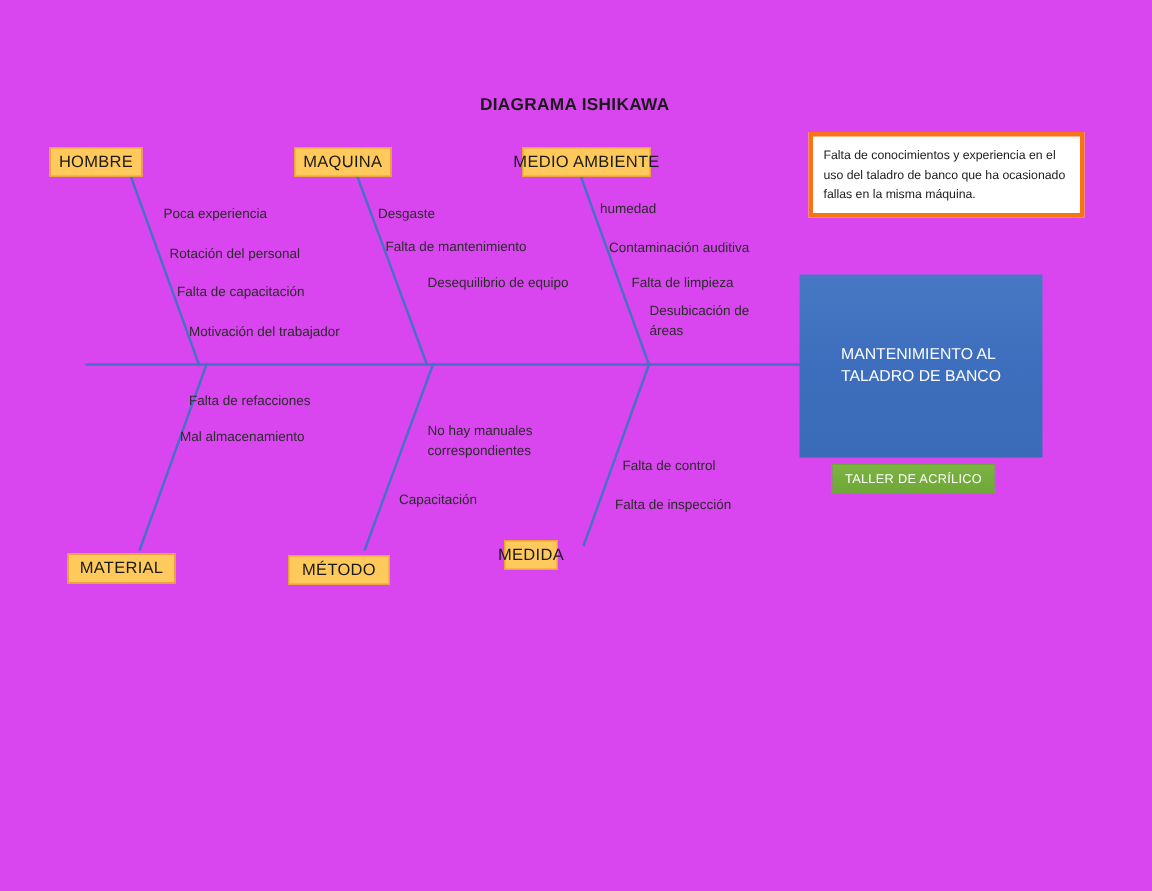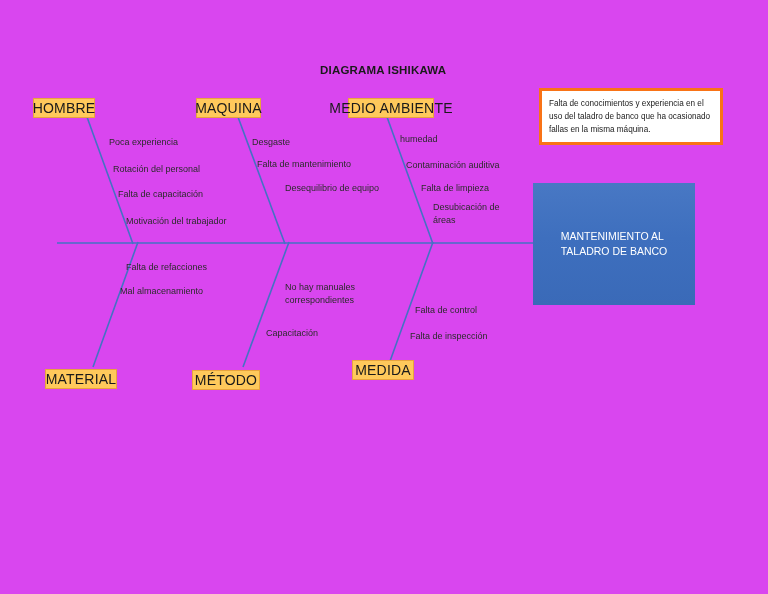--- a/index.html
+++ b/index.html
@@ -33,21 +33,21 @@
     color: #1a1a1a;
     letter-spacing: 0.2px;
     white-space: nowrap;
   }
 
   
   .cat-box {
     background: #FFC95B;
     border: 1px solid #E8A33D;
     color: #1a1a1a;
-    font-size: 14px;
+    font-size: 11px;
     display: flex;
     align-items: center;
     justify-content: center;
     box-sizing: border-box;
     height: 20px;
     white-space: nowrap;
     letter-spacing: 0.2px;
   }
 
   
@@ -136,21 +136,21 @@
   <div class="abs cat-box" style="left:33px; top:98px; width:62px;">HOMBRE</div>
 
   <div class="abs cat-box" style="left:196px; top:98px; width:65px;">MAQUINA</div>
 
   <div class="abs cat-box" style="left:348px; top:98px; width:86px;">MEDIO AMBIENTE</div>
 
   <div class="abs cat-box" style="left:45px; top:369px; width:72px;">MATERIAL</div>
 
   <div class="abs cat-box" style="left:192px; top:370px; width:68px;">MÉTODO</div>
 
-  <div class="abs cat-box" style="left:352px; top:360px; width:62px;">MEDIDA</div>
+  <div class="abs cat-box" style="left:336px; top:360px; width:36px;">MEDIDA</div>
 
   <div class="abs cause" style="left:109px; top:136px;">Poca experiencia</div>
   <div class="abs cause" style="left:113px; top:163px;">Rotación del personal</div>
   <div class="abs cause" style="left:118px; top:188px;">Falta de capacitación</div>
   <div class="abs cause" style="left:126px; top:215px;">Motivación del trabajador</div>
 
   <div class="abs cause" style="left:252px; top:136px;">Desgaste</div>
   <div class="abs cause" style="left:257px; top:158px;">Falta de mantenimiento</div>
   <div class="abs cause" style="left:265px; top:182px;padding-left:20px;">Desequilibrio de equipo</div>
 
@@ -166,18 +166,19 @@
   <div class="abs cause" style="left:285px; top:281px;">No hay manuales
 correspondientes</div>
   <div class="abs cause" style="left:266px; top:327px;">Capacitación</div>
 
   <div class="abs cause" style="left:415px; top:304px;">Falta de control</div>
   <div class="abs cause" style="left:410px; top:330px;">Falta de inspección</div>
 
   <div class="abs effect-box">MANTENIMIENTO AL
 TALADRO DE BANCO</div>
 
+  <div class="abs workshop-box">TALLER DE ACRÍLICO</div>
 
   <div class="abs note-box">
     <div class="note-text">Falta de conocimientos y experiencia en el uso del taladro de banco que ha ocasionado fallas en la misma máquina.</div>
   </div>
 
 </div>
 
 </body></html>

